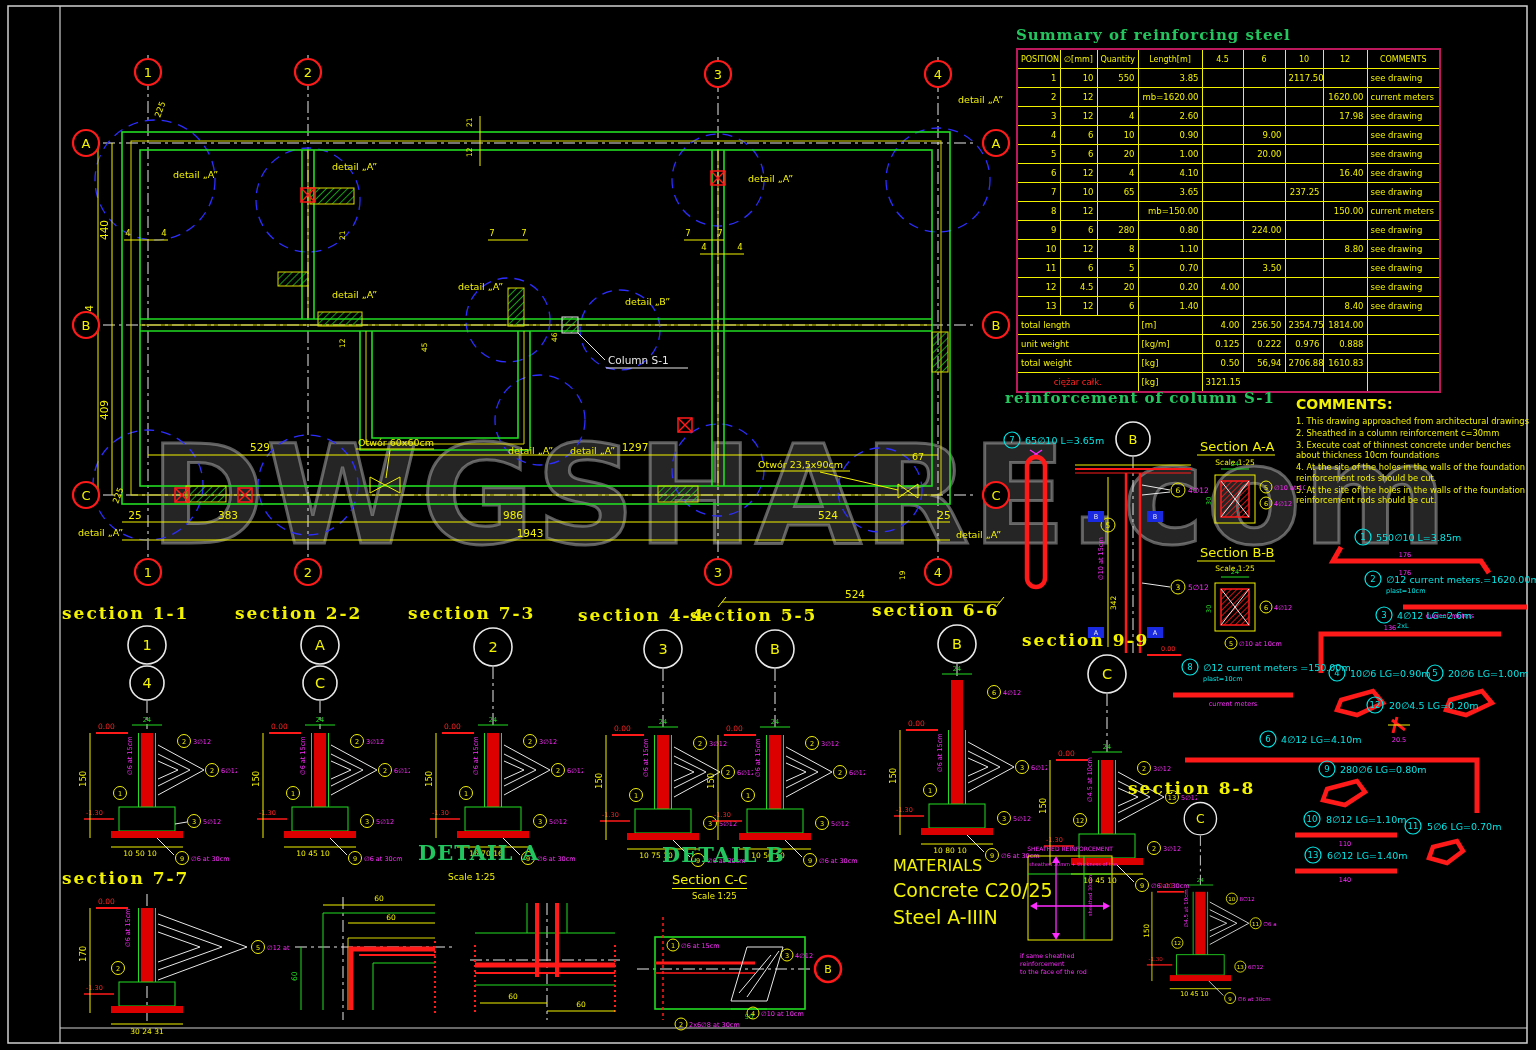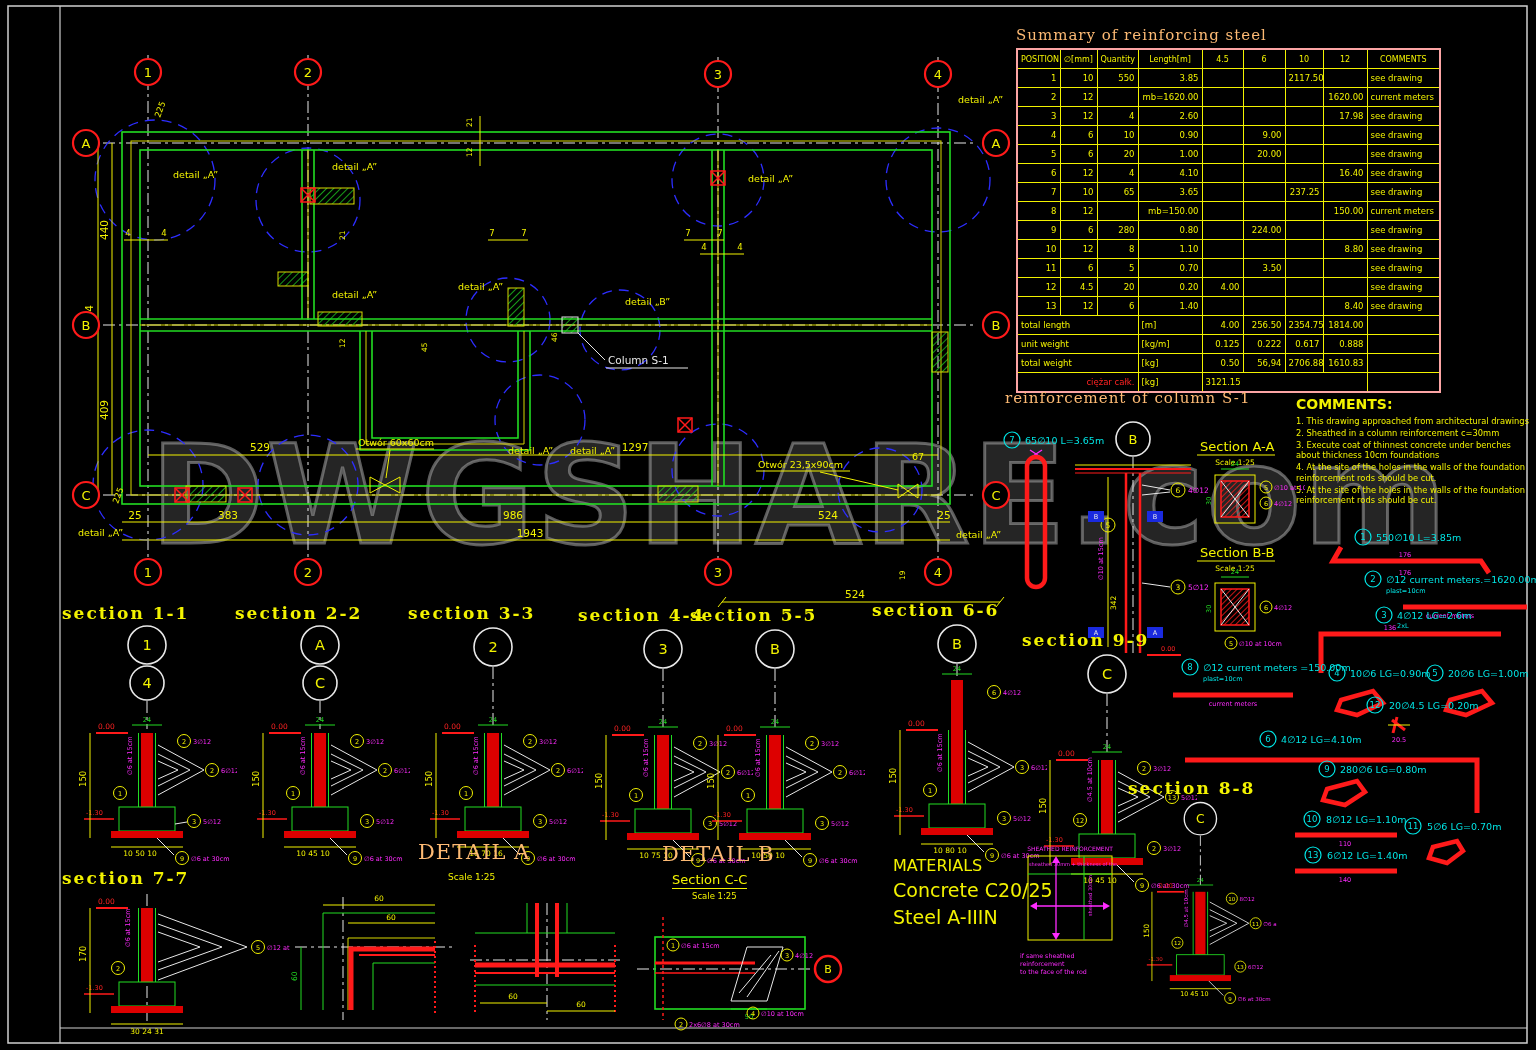--- a/index.html
+++ b/index.html
@@ -20,32 +20,32 @@
   .lw{stroke:#e8e8e8;stroke-width:1;fill:none}
   .lm{stroke:#ff2bff;stroke-width:1.3;fill:none}
   .dash{stroke-dasharray:12 4 3 4}
   .bluec{stroke:#2d2dff;stroke-dasharray:10 7;fill:none;stroke-width:1.3}
   .gb{stroke:#ff1a1a;stroke-width:2.2;fill:#000}
   .sb{stroke:#e8e8e8;stroke-width:1.6;fill:none}
   .yc{stroke:#f2f200;stroke-width:1;fill:none}
   .cc{stroke:#00e5e5;stroke-width:1.2;fill:none}
   svg text{font-family:"DejaVu Sans",sans-serif}
   
-  .bigtitle{font-family:"DejaVu Serif",serif;font-weight:400;color:#fdba74;letter-spacing:1px;white-space:nowrap}
+  .bigtitle{font-family:"DejaVu Serif",serif;font-weight:700;color:#22c55e;letter-spacing:1px;white-space:nowrap}
   .watermark{left:150px;top:415px;font-size:138px;font-weight:700;letter-spacing:2px;
      color:rgba(62,62,62,.6);-webkit-text-stroke:3px rgba(168,168,168,.55);z-index:1;white-space:nowrap}
   .z2{z-index:2}
   
   .sumtbl{left:1016px;top:48px;border-collapse:collapse;table-layout:fixed;width:424px;
-     border:2px solid #fca5a5;color:#f2f200;font-size:8.5px;}
+     border:2px solid #be185d;color:#f2f200;font-size:8.5px;}
   .sumtbl td,.sumtbl th{border:1px solid #f2f200;padding:1px 3px;height:16px;text-align:right;
      overflow:hidden;white-space:nowrap;font-weight:400}
   .sumtbl th{text-align:center;font-size:8px}
   .sumtbl td.c{text-align:left}
-  .sumtbl td.red{color:#ff2222;text-align:right}
+  .sumtbl td.red{color:#ff2222;text-align:center}
   
   .comments{left:1296px;top:396px;width:238px;color:#f2f200;z-index:2}
   .comments .ct{font-size:14px;font-weight:700;margin-bottom:4px}
   .comments .ci{font-size:8.3px;line-height:1.3;margin-bottom:1px}
   .secblock{z-index:2}
   .sectitle{font-family:"DejaVu Serif",serif;font-weight:700;color:#f2f200;font-size:17px;
      letter-spacing:2px;white-space:nowrap}
   .materials{left:893px;top:856px;color:#f2f200;z-index:2}
   .materials .m1{font-size:16px;margin-bottom:4px}
   .materials .m2{font-size:19px;margin-bottom:5px}
@@ -460,21 +460,21 @@
         <td>256.50</td>
         <td>2354.75</td>
         <td>1814.00</td>
         <td></td>
       </tr>
       <tr>
         <td class="c" colspan="3">unit weight</td>
         <td class="c">[kg/m]</td>
         <td>0.125</td>
         <td>0.222</td>
-        <td>0.617</td>
+        <td>0.976</td>
         <td>0.888</td>
         <td></td>
       </tr>
       <tr>
         <td class="c" colspan="3">total weight</td>
         <td class="c">[kg]</td>
         <td>0.50</td>
         <td>56,94</td>
         <td>2706.88</td>
         <td>1610.83</td>
@@ -747,21 +747,21 @@
       <line class="ly" x1="49" y1="222" x2="121" y2="222"></line>
       <text class="ty f7 mid" x="78" y="231">10 45 10</text>
       <line class="lw" x1="95" y1="213" x2="112" y2="230"></line>
       <circle class="yc" cx="120" cy="233" r="6.5"></circle>
         <text class="ty f6 mid" x="120" y="236">9</text>
       <text class="tm f6" x="129" y="236">∅6 at 30cm</text>
     </svg>
   </div>
 
   <div class="abs secblock" style="left:408px;top:603px">
-    <div class="sectitle">section 3-3</div>
+    <div class="sectitle">section 7-3</div>
     <svg style="margin-top:2px" width="175" height="240" viewBox="0 0 175 240">
       <circle class="sb" cx="85" cy="22" r="19"></circle>
         <text class="ty f14 mid" x="85" y="27">2</text>
       <line class="lw dash" x1="85" y1="42" x2="85" y2="104"></line>
       <text class="tr f7" x="36" y="104">0.00</text>
       <line class="lr" stroke-width="2" x1="34" y1="108" x2="66" y2="108"></line>
       <rect x="79" y="108" width="12" height="74" fill="#dd0000"></rect>
       <line class="lg1" x1="76.5" y1="108" x2="76.5" y2="182"></line>
         <line class="lg1" x1="93.5" y1="108" x2="93.5" y2="182"></line>
       <line class="lg1" x1="70" y1="100" x2="100" y2="100"></line>

